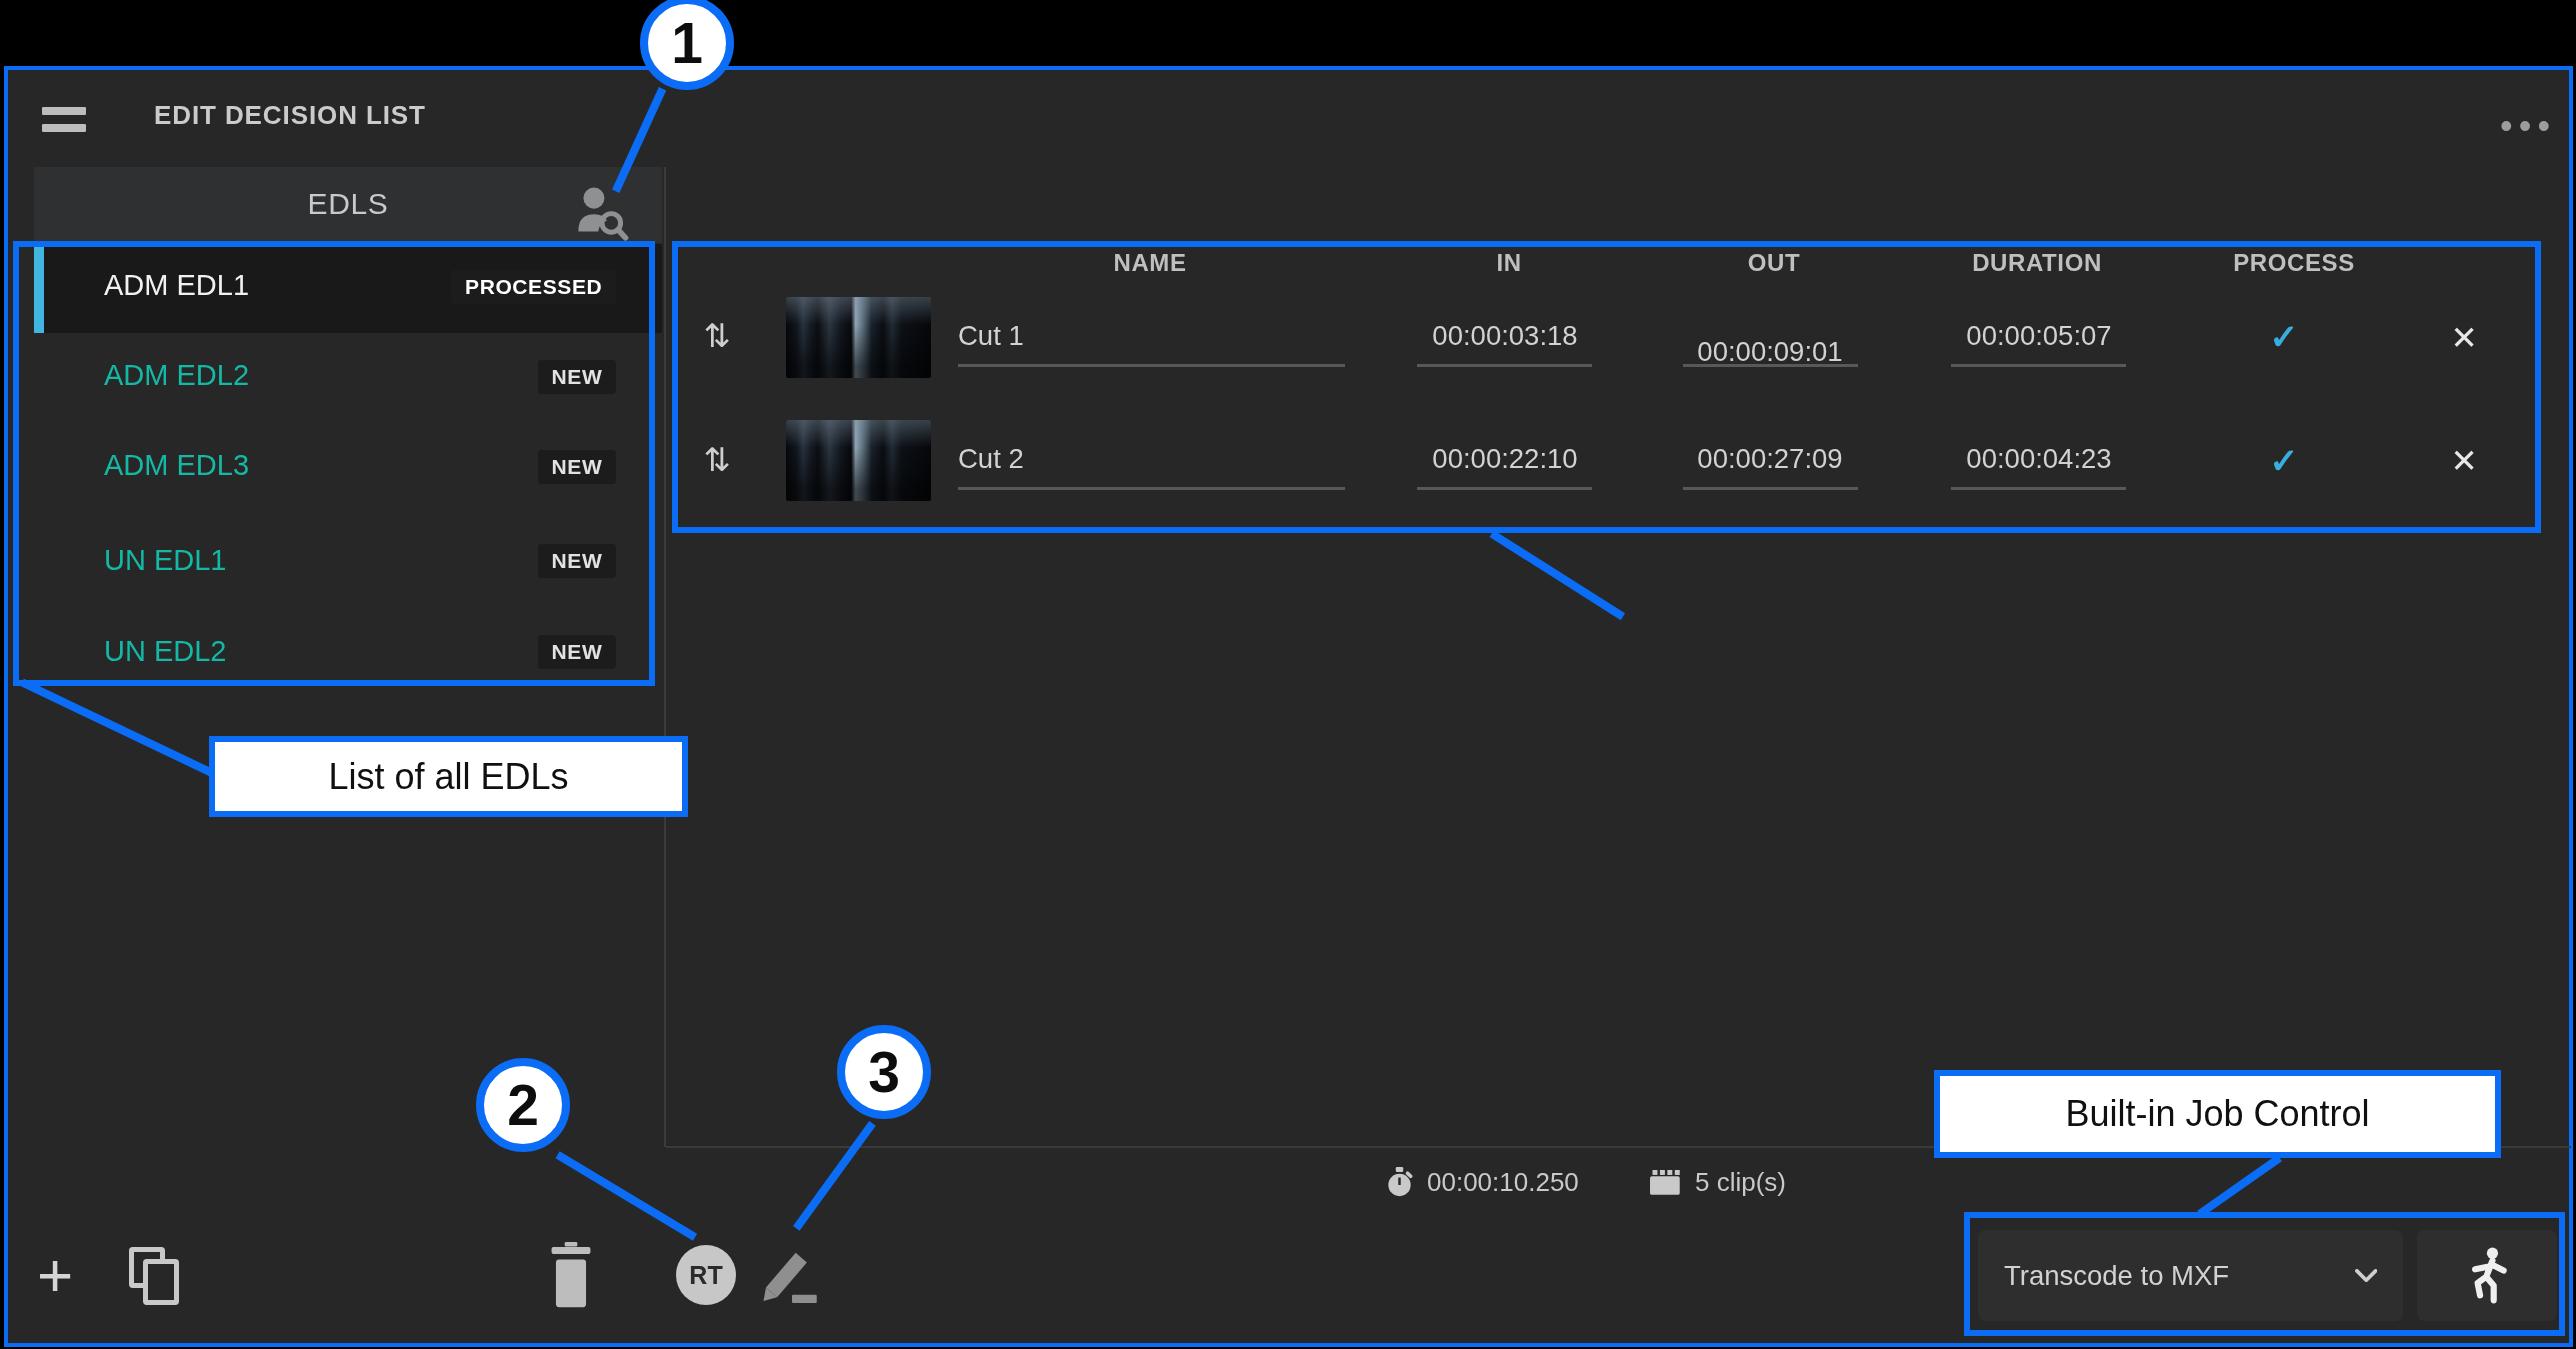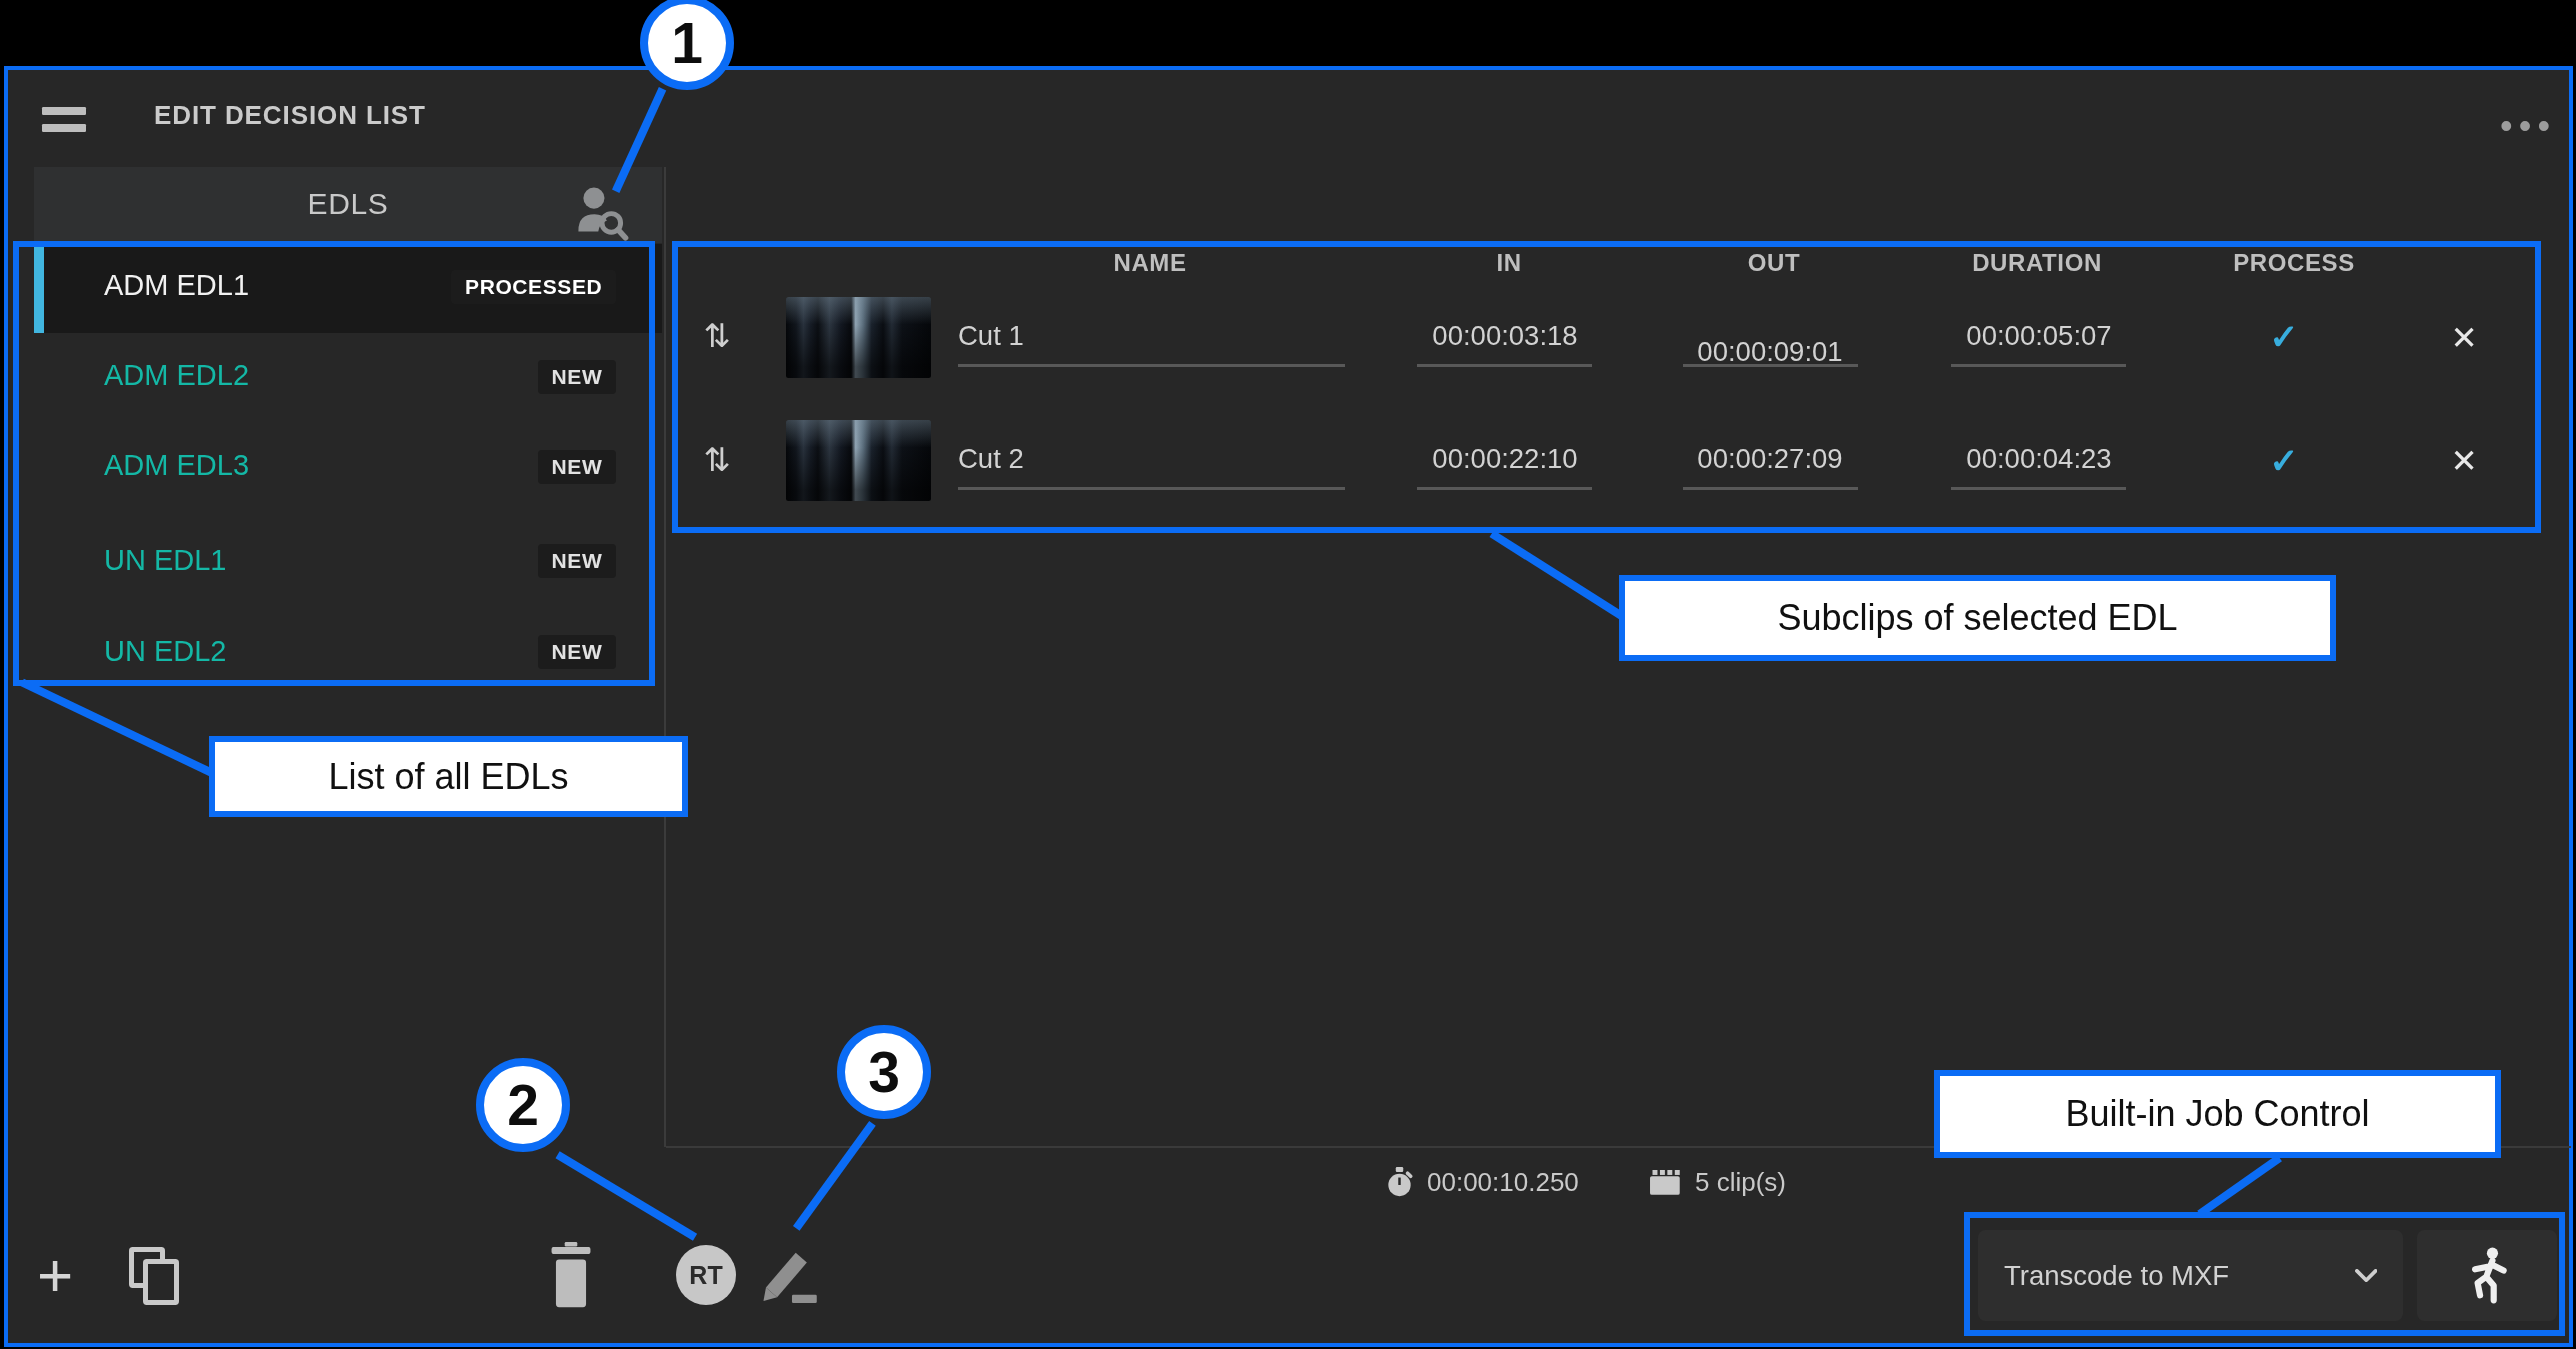--- a/index.html
+++ b/index.html
@@ -230,21 +230,20 @@
     <line x1="892" y1="1848" x2="1112" y2="1980" stroke="#0b6cf5" stroke-width="13"></line>
     <line x1="1396" y1="1798" x2="1274" y2="1966" stroke="#0b6cf5" stroke-width="13"></line>
     <line x1="3648" y1="1853" x2="3520" y2="1943" stroke="#0b6cf5" stroke-width="13"></line>
   </svg>
 
   <div class="abs anno-box" id="box-edl"></div>
   <div class="abs anno-box" id="box-subclips"></div>
   <div class="abs anno-box" id="box-job"></div>
 
   <div class="abs anno-label" id="label-edl">List of all EDLs</div>
-  <div class="abs anno-label" id="label-subclips">Subclips of selected EDL</div>
   <div class="abs anno-label" id="label-job">Built-in Job Control</div>
 
   <div class="abs callout" id="callout-1">1</div>
   <div class="abs callout" id="callout-2">2</div>
   <div class="abs callout" id="callout-3">3</div>
 
 </div>
 
 
 </body></html>

